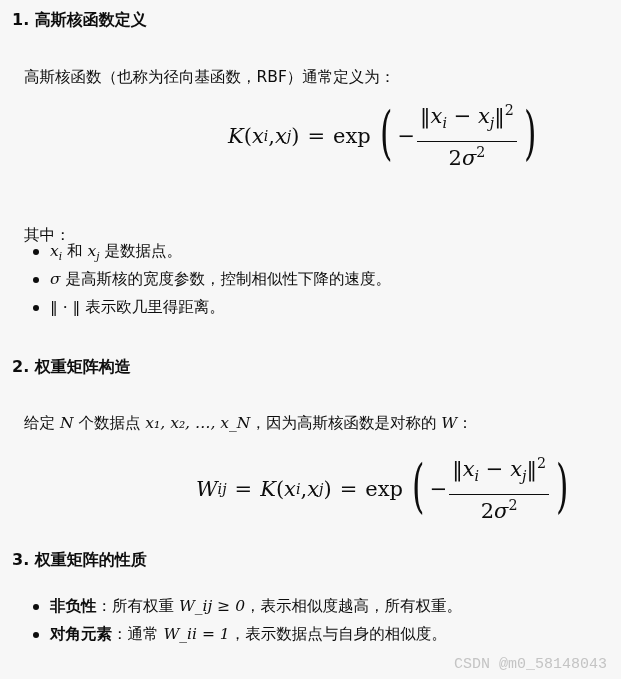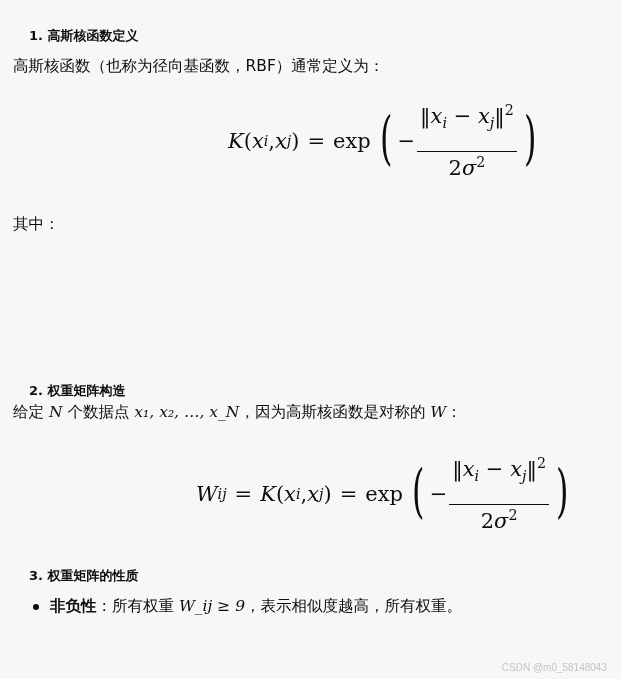--- a/index.html
+++ b/index.html
@@ -4,40 +4,40 @@
   <style>
     html, body { margin: 0; padding: 0; }
     body {
       width: 621px; height: 679px; overflow: hidden;
       background: #f7f7f7; color: #0d0d0d;
       font-family: "DejaVu Sans", "Liberation Sans", sans-serif;
       position: relative;
     }
     .doc { padding: 0 12px; }
     h3 {
-      margin: 17px; font-size: 13px; font-weight: bold;
+      margin: 0; font-size: 16px; font-weight: bold;
       position: absolute; left: 12px;
     }
-    p, .line { font-size: 15.5px; margin: 1px; position: absolute; left: 12px; white-space: nowrap; }
+    p, .line { font-size: 15.5px; margin: 12px; position: absolute; left: 12px; white-space: nowrap; }
     .m { font-family: "DejaVu Serif", "Liberation Serif", serif; font-style: italic; }
     .mr { font-family: "DejaVu Serif", "Liberation Serif", serif; font-style: normal; }
     sub, sup { font-size: 0.68em; font-family: "DejaVu Serif", "Liberation Serif", serif; }
     .eq {
       position: absolute; font-family: "DejaVu Serif", "Liberation Serif", serif;
       font-size: 21px; display: flex; align-items: center; white-space: nowrap;
     }
     .paren { font-size: 58px; font-weight: 200; transform: scaleX(0.55); display: inline-block; line-height: 1; margin-top: -6px; }
     .frac { display: inline-flex; flex-direction: column; align-items: center; margin: 0 2px; }
-    .frac .num { border-bottom: 1.3px solid #0d0d0d; padding: 0 3px 20px; }
+    .frac .num { border-bottom: 1.3px solid #0d0d0d; padding: 0 3px 10px; }
     .frac .den { padding-top: 2px; }
     ul { margin: 0; padding: 0; list-style: none; position: absolute; left: 30px; }
     li { font-size: 15.5px; height: 28px; line-height: 28px; position: relative; padding-left: 20px; white-space: nowrap; }
     li::before { content: ""; position: absolute; left: 3px; top: 12px; width: 6px; height: 6px; border-radius: 50%; background: #0d0d0d; }
     b { font-weight: bold; }
-    .wm { position: absolute; right: 14px; bottom: 6px; font-size: 10px; color: #c4c4c4; font-family: Liberation Sans, sans-serif; }
+    .wm { position: absolute; right: 14px; bottom: 6px; font-size: 15px; color: #c4c4c4; font-family: Liberation Mono, monospace; }
   </style>
 </head>
 <body>
 
 <div class="doc">
 
   <h3 style="top:10px;">1. 高斯核函数定义</h3>
   <p style="top:55px;">高斯核函数（也称为径向基函数，RBF）通常定义为：</p>
 
   <div class="eq" style="left:228px; top:102px;">
@@ -56,23 +56,26 @@
     <span class="frac">
       <span class="num"><span>‖</span><span class="m">x</span><sub class="m">i</sub> <span>−</span> <span class="m">x</span><sub class="m">j</sub><span>‖</span><sup>2</sup></span>
       <span class="den"><span>2</span><span class="m">σ</span><sup>2</sup></span>
     </span>
     <span class="paren">)</span>
   </div>
 
   <p style="top:213px;">其中：</p>
 
   <ul style="top:237px;">
+    <li><span class="m">x</span><sub class="m">i</sub><span> 和 </span><span class="m">x</span><sub class="m">j</sub><span> 是数据点。</span></li>
+    <li><span class="m">σ</span><span> 是高斯核的宽度参数，控制相似性下降的速度。</span></li>
+    <li><span class="mr">‖ · ‖</span><span> 表示欧几里得距离。</span></li>
   </ul>
 
-  <h3 style="top:365px;">2. 权重矩阵构造</h3>
+  <h3 style="top:357px;">2. 权重矩阵构造</h3>
   <p style="top:401px;"><span>给定 </span><span class="m">N</span><span> 个数据点 </span><span class="m">x₁, x₂, …, x_N</span><span>，因为高斯核函数是对称的 </span><span class="m">W</span><span>：</span></p>
 
   <div class="eq" style="left:196px; top:455px;">
     <span class="m">W</span>
       <sub class="m">ij</sub>
     <span class="mr" style="margin:0 8px;">=</span>
     <span class="m">K</span>
       <span class="mr">(</span>
       <span class="m">x</span>
       <sub class="m">i</sub>
@@ -87,17 +90,18 @@
     <span class="frac">
       <span class="num"><span>‖</span><span class="m">x</span><sub class="m">i</sub> <span>−</span> <span class="m">x</span><sub class="m">j</sub><span>‖</span><sup>2</sup></span>
       <span class="den"><span>2</span><span class="m">σ</span><sup>2</sup></span>
     </span>
     <span class="paren">)</span>
   </div>
 
   <h3 style="top:550px;">3. 权重矩阵的性质</h3>
 
   <ul style="top:592px;">
-    <li><b>非负性</b><span>：所有权重 </span><span class="m">W_ij ≥ 9</span><span>，表示相似度越高，所有权重。</span></li>
+    <li><b>非负性</b><span>：所有权重 </span><span class="m">W_ij ≥ 0</span><span>，表示相似度越高，所有权重。</span></li>
+    <li><b>对角元素</b><span>：通常 </span><span class="m">W_ii = 1</span><span>，表示数据点与自身的相似度。</span></li>
   </ul>
 
   <div class="wm">CSDN @m0_58148043</div>
 </div>
 
 </body></html>

